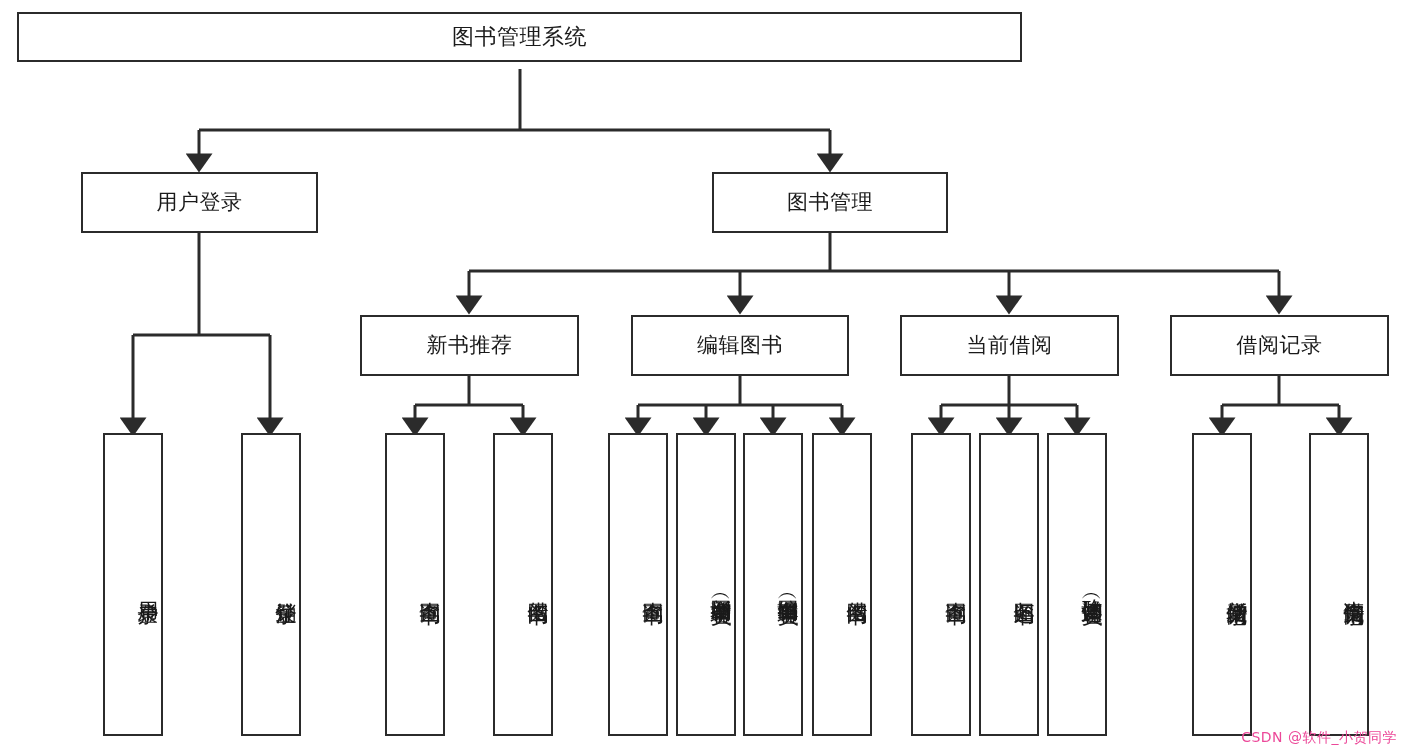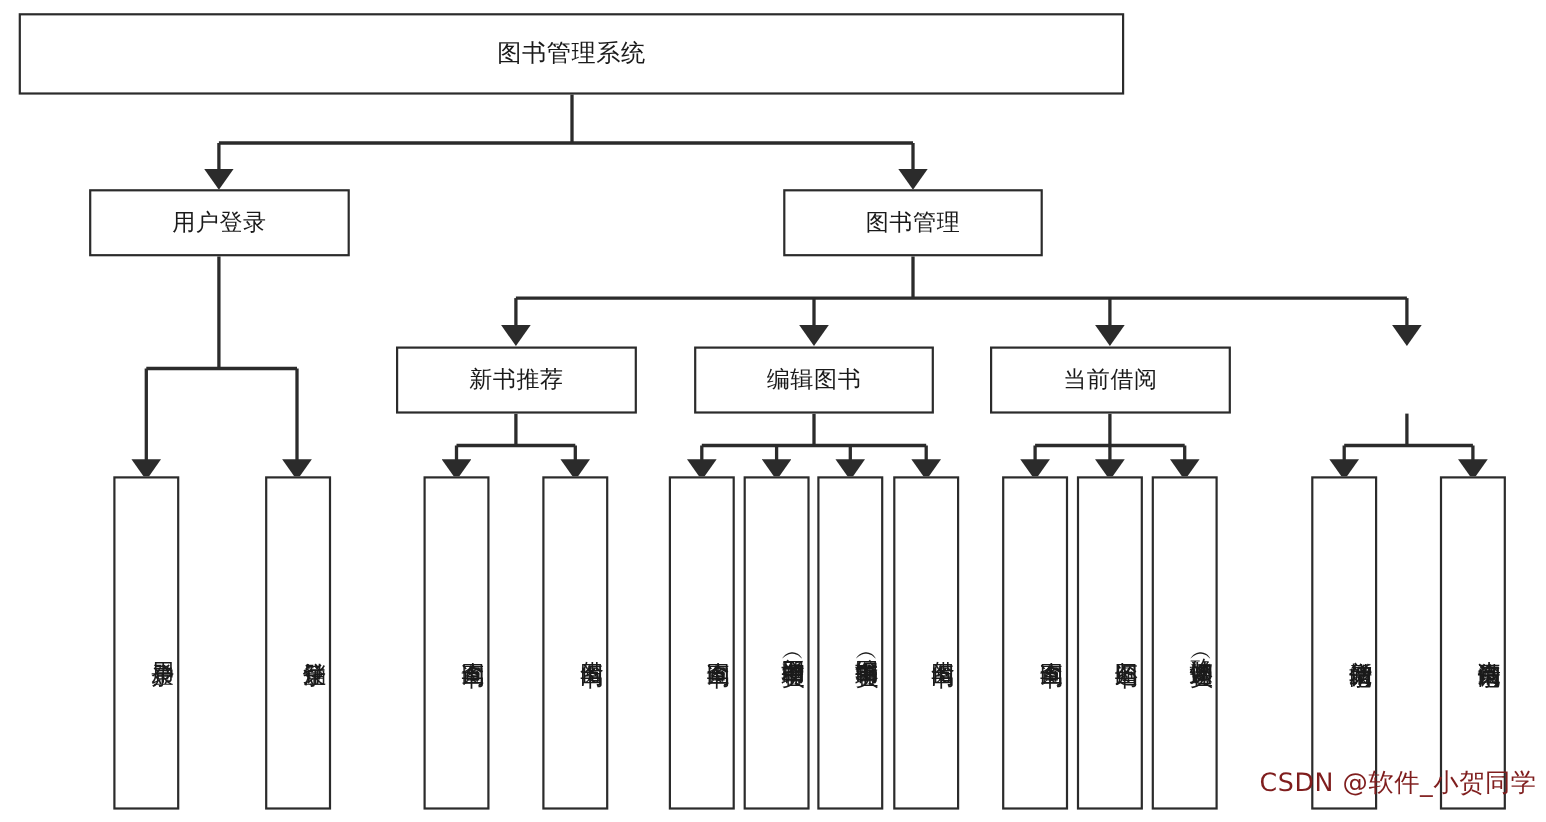--- a/index.html
+++ b/index.html
@@ -56,23 +56,23 @@
     text-orientation: upright;
     display: block;
     text-align: center;
   }
   .node.title {
     font-size: 22px;
   }
   .watermark {
     position: absolute;
     right: 8px;
-    bottom: 20px;
-    font-size: 23px;
-    color: #7f1d1d;
+    bottom: 0;
+    font-size: 14px;
+    color: #ec4899;
     letter-spacing: 0.5px;
     white-space: nowrap;
   }
 </style>
 </head>
 <body>
 
 <div id="diagram-root">
 
   <svg id="connectors" viewBox="0 0 1405 747" xmlns="http://www.w3.org/2000/svg">
@@ -119,21 +119,21 @@
       <path d="M1009,405 L1009,427" marker-end="url(#arrowhead)"></path>
       <path d="M1077,405 L1077,427" marker-end="url(#arrowhead)"></path>
 
       <path d="M1279,376 L1279,405"></path>
       <path d="M1222,405 L1339,405"></path>
       <path d="M1222,405 L1222,427" marker-end="url(#arrowhead)"></path>
       <path d="M1339,405 L1339,427" marker-end="url(#arrowhead)"></path>
     </g>
   </svg>
 
-  <div class="node horiz title" style="left:17px; top:12px; width:1005px; height:74px;">
+  <div class="node horiz title" style="left:17px; top:12px; width:1005px; height:50px;">
     <span>图书管理系统</span>
   </div>
 
   <div class="node horiz" style="left:81px; top:172px; width:237px; height:61px;">
     <span>用户登录</span>
   </div>
 
   <div class="node horiz" style="left:360px; top:315px; width:219px; height:61px;">
     <span>新书推荐</span>
   </div>
@@ -143,20 +143,23 @@
   </div>
 
   <div class="node horiz" style="left:631px; top:315px; width:218px; height:61px;">
     <span>编辑图书</span>
   </div>
 
   <div class="node horiz" style="left:900px; top:315px; width:219px; height:61px;">
     <span>当前借阅</span>
   </div>
 
+  <div class="node horiz" style="left:1170px; top:315px; width:219px; height:61px;">
+    <span>借阅记录</span>
+  </div>
 
   <div class="node vert" style="left:103px; top:433px; width:60px; height:303px;">
     <span class="vtext">用户登录</span>
   </div>
 
   <div class="node vert" style="left:241px; top:433px; width:60px; height:303px;">
     <span class="vtext">注销登录</span>
   </div>
 
   <div class="node vert" style="left:385px; top:433px; width:60px; height:303px;">

